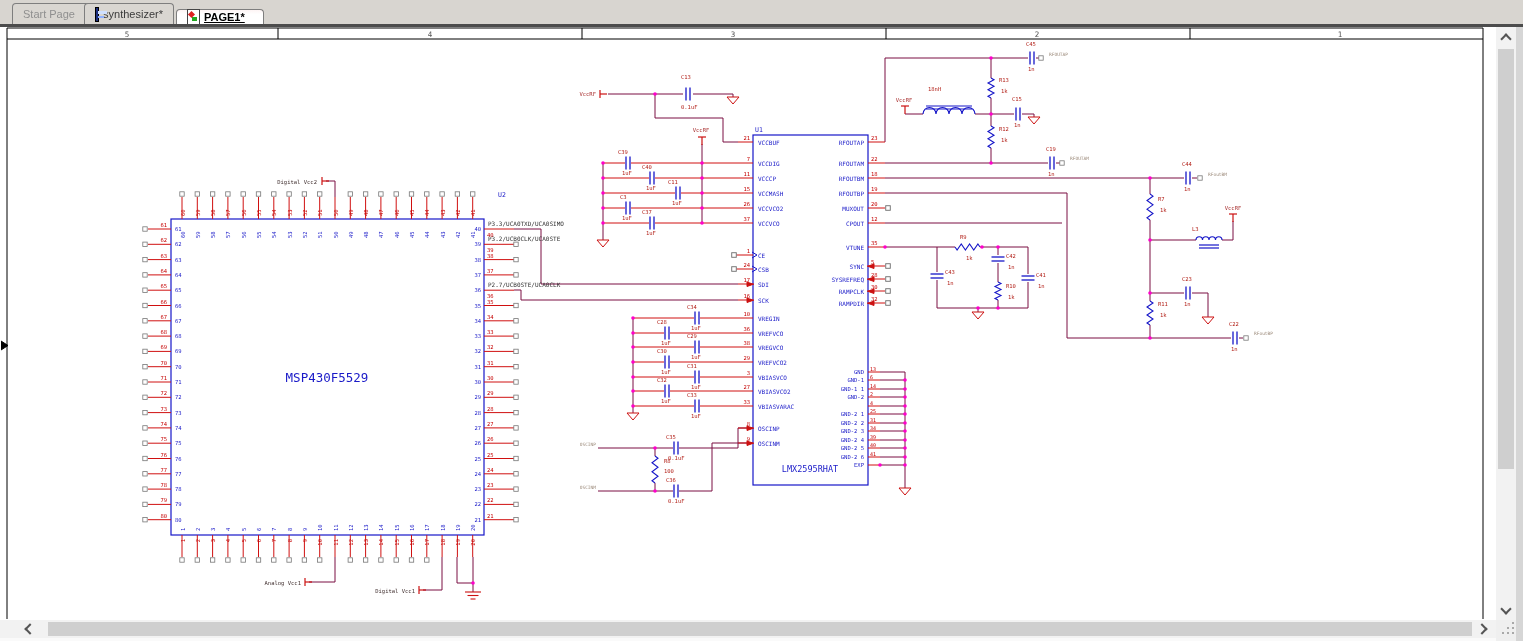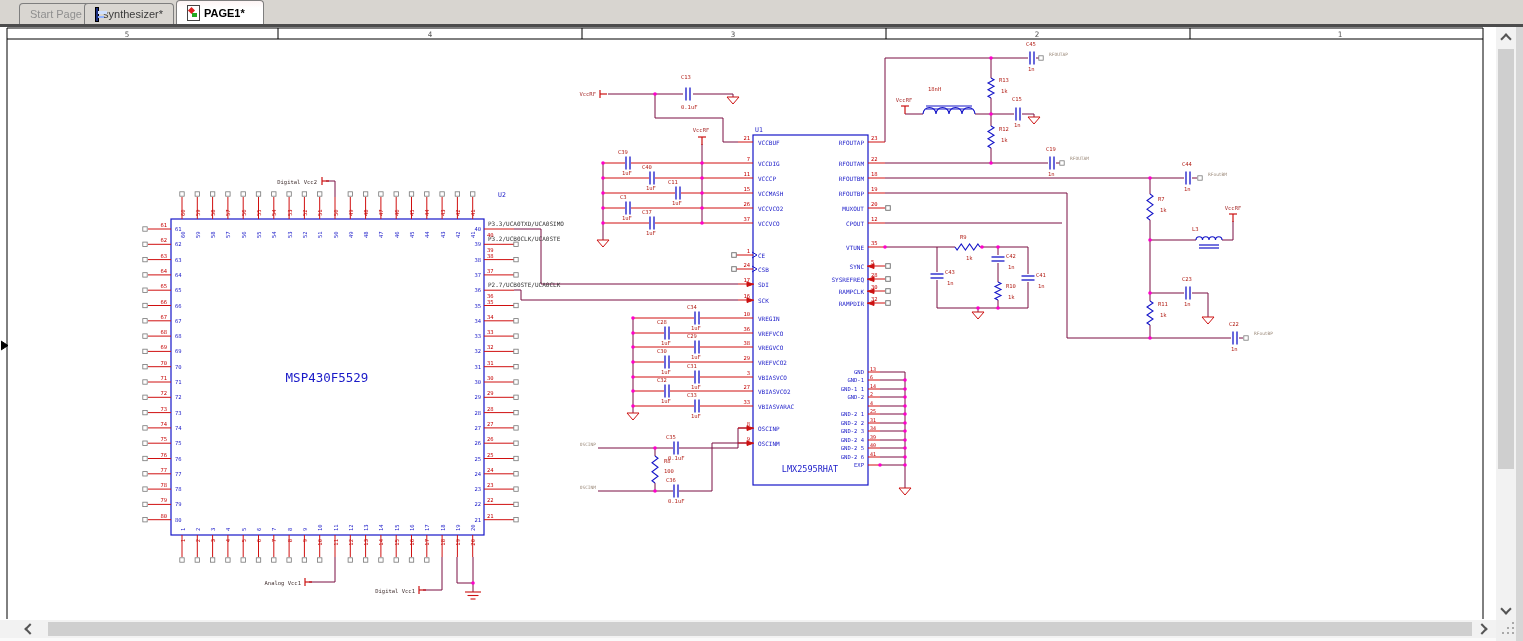--- a/index.html
+++ b/index.html
@@ -2,21 +2,21 @@
 <html><head>
 <meta charset="utf-8">
 <style>
   html,body{margin:0;padding:0;background:#fff;font-family:"Liberation Sans",sans-serif;}
   #app{position:relative;width:1523px;height:641px;overflow:hidden;background:#fff;}
   
   #tabbar{position:absolute;left:0;top:0;width:1523px;height:24px;background:#d8d5d0;}
   .tab{position:absolute;bottom:0;display:flex;align-items:center;gap:4px;padding:0 10px;
        height:21px;border:1px solid #7e7e7e;border-bottom:none;border-radius:4px 4px 0 0;
        background:#d9d6d1;font-size:11px;color:#3a3a3a;box-sizing:border-box;}
-  .tab.active{height:24px;background:linear-gradient(#fdf4f4,#ffffff 30%);font-weight:bold;color:#000;}
+  .tab.active{height:15px;background:linear-gradient(#fdf4f4,#ffffff 30%);font-weight:bold;color:#000;text-decoration:underline;}
   .tab.dim{color:#8f8f8f;}
   #sep{position:absolute;left:0;top:24px;width:1523px;height:3px;background:#4c4c4c;}
   .icon{display:inline-block;position:relative;}
   .icon.synth{width:14px;height:13px;background:#1d2f7e;border:1px solid #000;}
   .icon.synth::before{content:"";position:absolute;left:2px;top:3px;width:9px;height:3px;background:#cfe0ff;}
   .icon.synth::after{content:"";position:absolute;left:2px;top:8px;width:6px;height:2px;background:#8fb0ff;}
   .icon.page{width:11px;height:14px;background:#fff;border:1px solid #444;}
   .icon.page::before{content:"";position:absolute;left:1px;top:2px;width:5px;height:5px;background:#d22;transform:rotate(45deg);}
   .icon.page::after{content:"";position:absolute;left:4px;top:7px;width:5px;height:4px;background:#2a2;}
   
@@ -975,21 +975,21 @@
         <circle cx="905" cy="423" r="1.8" fill="#ff00cc"></circle>
         <circle cx="905" cy="431" r="1.8" fill="#ff00cc"></circle>
         <circle cx="905" cy="440" r="1.8" fill="#ff00cc"></circle>
         <circle cx="905" cy="448" r="1.8" fill="#ff00cc"></circle>
         <circle cx="905" cy="457" r="1.8" fill="#ff00cc"></circle>
         <circle cx="905" cy="465" r="1.8" fill="#ff00cc"></circle>
       </g>
     </svg>
 
   <div id="tabbar">
-    <div class="tab dim" style="left:19px;width:80px;">
+    <div class="tab dim" style="left:12px;width:80px;">
       <span>Start Page</span>
     </div>
     <div class="tab" style="left:84px;width:90px;justify-content:space-between;">
       <span class="icon synth"></span>
       <span>synthesizer*</span>
     </div>
     <div class="tab active" style="left:176px;width:88px;">
       <span class="icon page"></span>
       <span>PAGE1*</span>
     </div>

